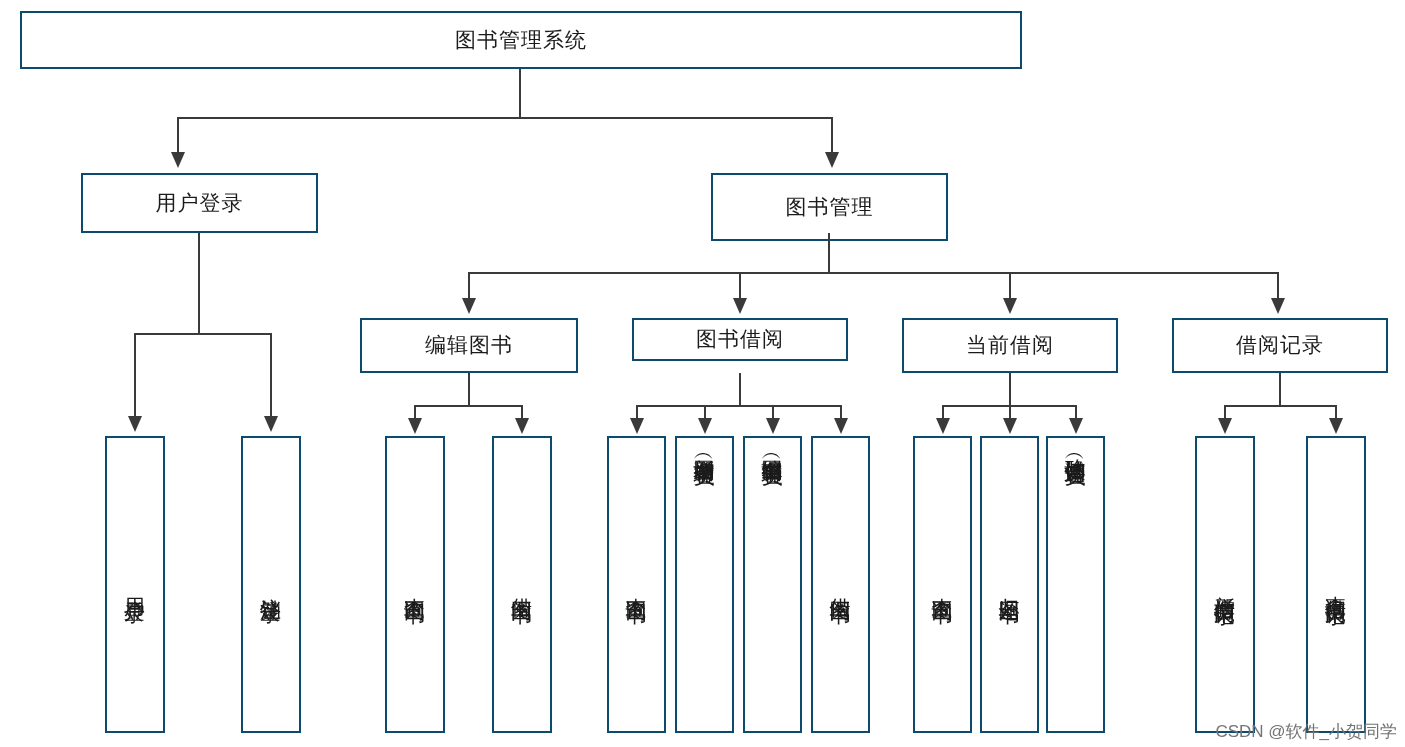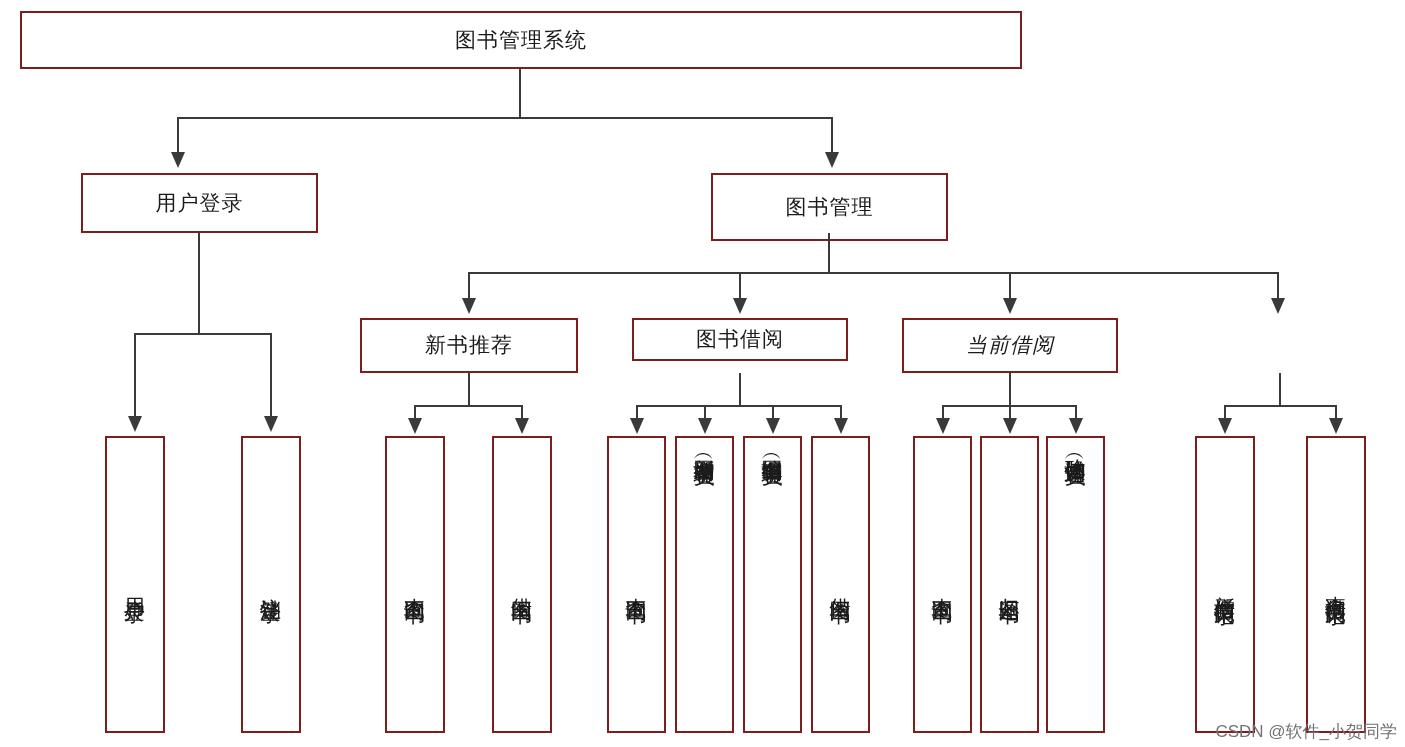--- a/index.html
+++ b/index.html
@@ -16,21 +16,21 @@
     width: 1405px;
     height: 747px;
     background: #ffffff;
     overflow: hidden;
   }
   
   .node {
     position: absolute;
     box-sizing: border-box;
     background: #ffffff;
-    border: 2px solid #7f1d1d;
+    border: 2px solid #0c4a6e;
     display: flex;
     align-items: center;
     justify-content: center;
     color: #1b1b1b;
     line-height: 1.18;
   }
   .node .label {
     display: block;
     text-align: center;
     white-space: pre-line;
@@ -126,27 +126,30 @@
   <div class="conn-v" style="left:468px; top:272px; width:2px; height:28px;"></div>
   <div class="arrow" style="left:462px; top:298px;"></div>
   <div class="conn-v" style="left:739px; top:272px; width:2px; height:28px;"></div>
   <div class="arrow" style="left:733px; top:298px;"></div>
   <div class="conn-v" style="left:1009px; top:272px; width:2px; height:28px;"></div>
   <div class="arrow" style="left:1003px; top:298px;"></div>
   <div class="conn-v" style="left:1277px; top:272px; width:2px; height:28px;"></div>
   <div class="arrow" style="left:1271px; top:298px;"></div>
 
   <div class="node horiz" style="left:360px; top:318px; width:218px; height:55px;">
-    <span class="label">新书推荐</span>
+    <span class="label">编辑图书</span>
   </div>
   <div class="node horiz" style="left:632px; top:318px; width:216px; height:43px;">
     <span class="label">图书借阅</span>
   </div>
-  <div class="node horiz" style="left:902px; top:318px; width:216px; height:55px;font-style:italic;">
+  <div class="node horiz" style="left:902px; top:318px; width:216px; height:55px;">
     <span class="label">当前借阅</span>
+  </div>
+  <div class="node horiz" style="left:1172px; top:318px; width:216px; height:55px;">
+    <span class="label">借阅记录</span>
   </div>
 
   <div class="conn-v" style="left:468px; top:373px; width:2px; height:33px;"></div>
   <div class="conn-h" style="left:414px; top:405px; width:108px; height:2px;"></div>
   <div class="conn-v" style="left:414px; top:405px; width:2px; height:17px;"></div>
   <div class="arrow" style="left:408px; top:418px;"></div>
   <div class="conn-v" style="left:521px; top:405px; width:2px; height:17px;"></div>
   <div class="arrow" style="left:515px; top:418px;"></div>
 
   <div class="conn-v" style="left:739px; top:373px; width:2px; height:33px;"></div>

